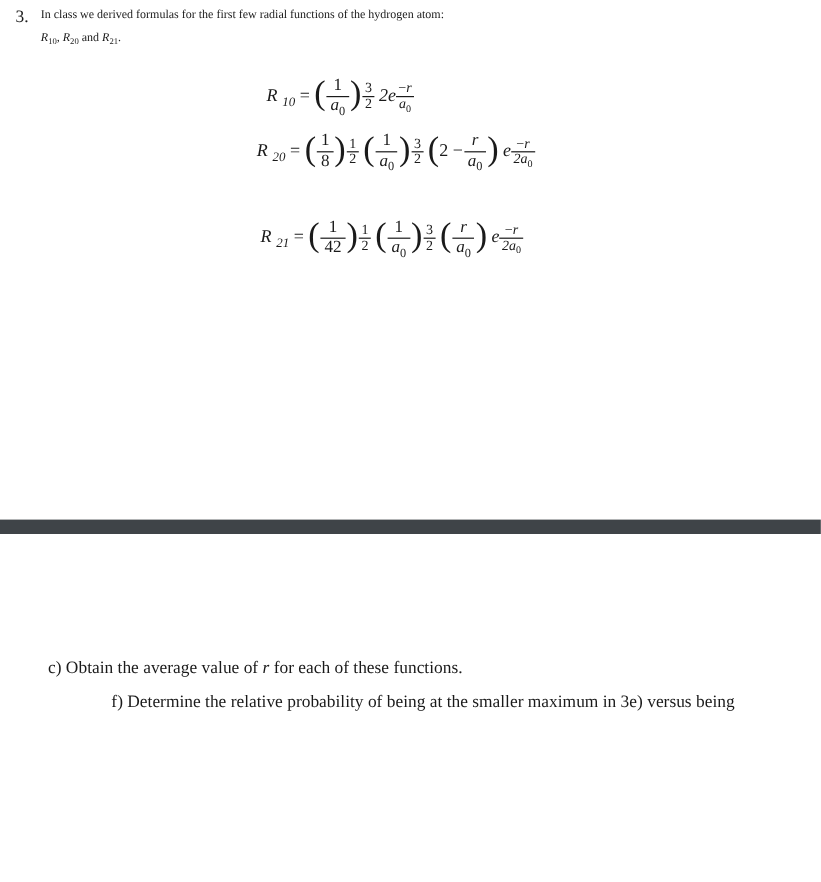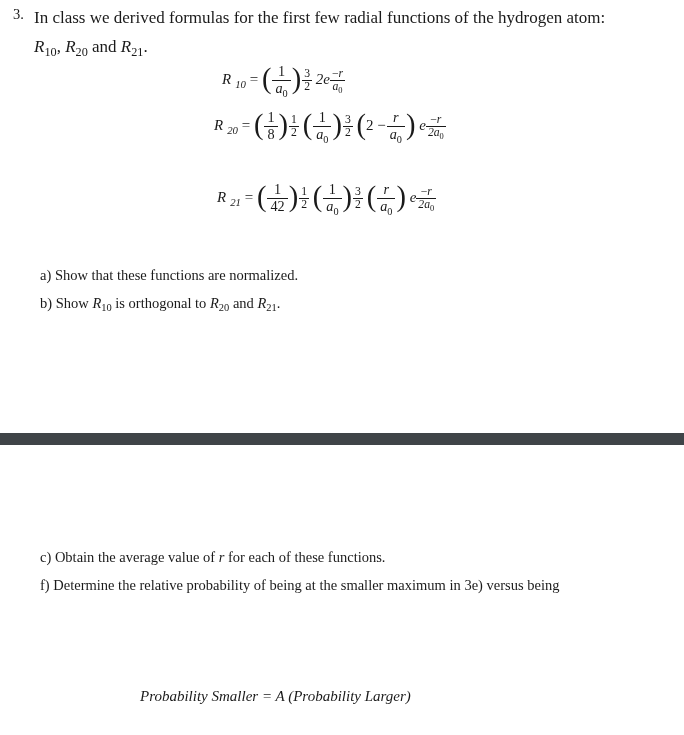--- a/index.html
+++ b/index.html
@@ -24,21 +24,21 @@
     position: absolute;
     left: 13px;
     top: 6px;
     font-size: 14.5px;
   }
   .q-text {
     position: absolute;
     left: 34px;
     top: 6px;
     width: 630px;
-    font-size: 17px;
+    font-size: 10px;
     line-height: 1.45;
   }
   .q-text .line2 {
     display: block;
     margin-top: 4px;
   }
   
   .mi { font-style: italic; }
   .sub {
     font-size: 0.72em;
@@ -122,20 +122,21 @@
     position: absolute;
     left: 40px;
     top: 543px;
     width: 625px;
     font-size: 14.5px;
     line-height: 1.95;
     font-family: Liberation Serif, serif;
   }
   .parts-bottom .wrapline {
     display: block;
+    text-align: center;
   }
   .final-eq {
     position: absolute;
     left: 140px;
     top: 688px;
     font-size: 15px;
     font-style: italic;
   }
   .sqrt {
     display: inline-block;
@@ -190,35 +191,26 @@
     </span>
     <span class="bigparen-wrap">
       <span class="paren">(</span><span class="frac"><span class="num">1</span><span class="den"><span class="mi">a</span><span class="sub">0</span></span></span><span class="paren">)</span><span class="expfrac"><span class="num">3</span><span class="den">2</span></span>
     </span>
     <span class="bigparen-wrap">
       <span class="paren">(</span><span class="frac"><span class="num mi">r</span><span class="den"><span class="mi">a</span><span class="sub">0</span></span></span><span class="paren">)</span>
     </span>
     <span class="mi">e</span><span class="negfrac"><span class="num"><span>−</span><span class="mi">r</span></span><span class="den"><span class="mi">2a</span><span class="sub">0</span></span></span>
   </div>
 
-  <div class="parts-top">
-    <div>a) Show that these functions are normalized.</div>
-    <div>
-      <span>b) Show </span><span class="mi">R</span><span class="sub">10</span><span> is orthogonal to </span><span class="mi">R</span><span class="sub">20</span><span> and </span><span class="mi">R</span><span class="sub">21</span><span>.</span>
-    </div>
-  </div>
 
   <div class="divider"></div>
 
   <div class="parts-bottom">
     <div>
       <span>c) Obtain the average value of </span><span class="mi">r</span><span> for each of these functions.</span>
     </div>
     <div>
       <span class="wrapline">f) Determine the relative probability of being at the smaller maximum in 3e) versus being</span>
     </div>
   </div>
 
-  <div class="final-eq">
-    <span>Probability Smaller</span><span> = </span><span>A (Probability Larger)</span>
-  </div>
 
 </div>
 
 </body></html>

